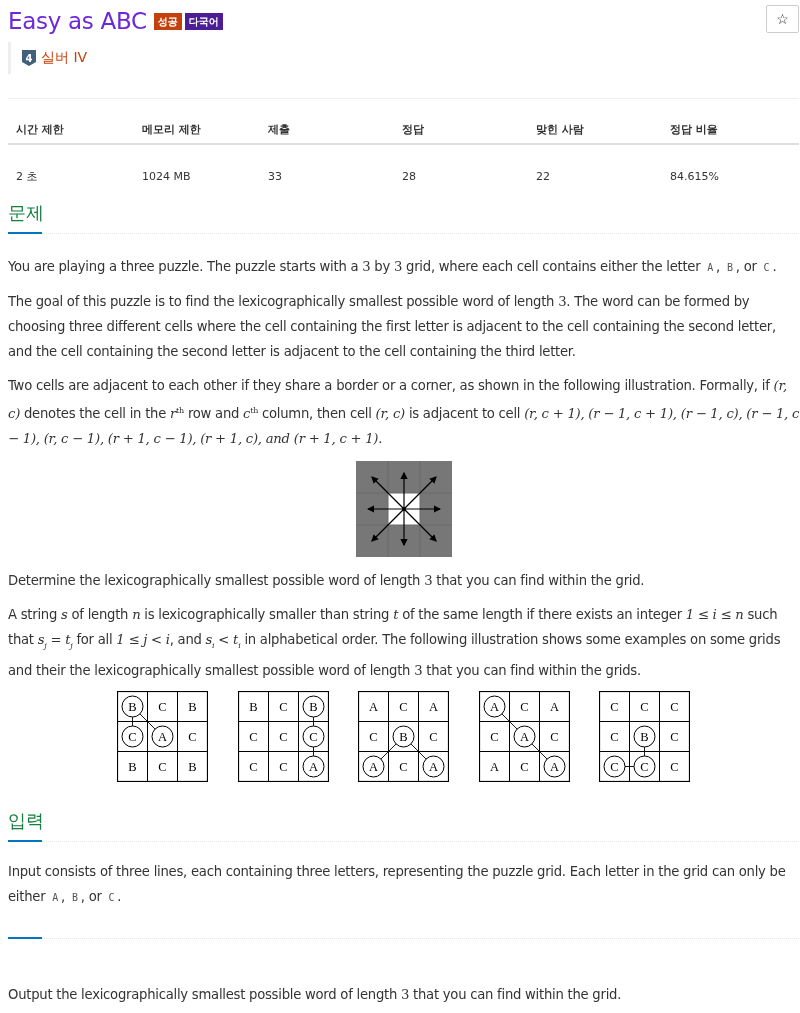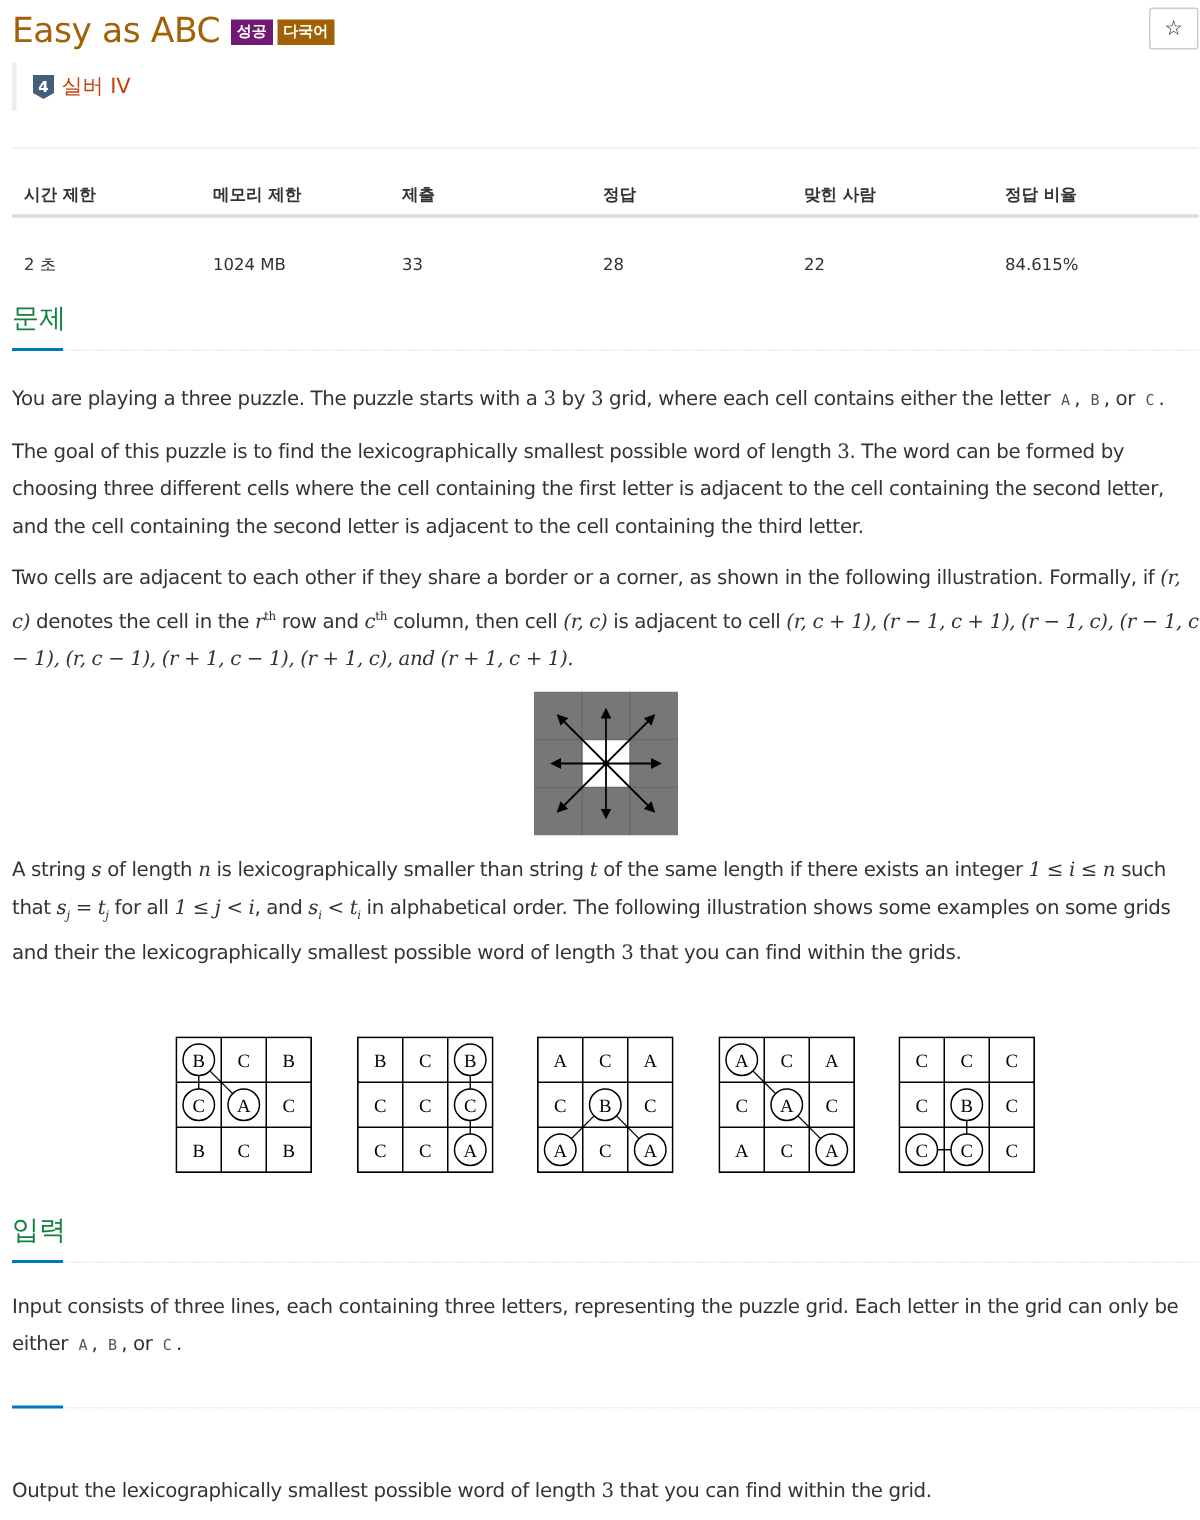--- a/index.html
+++ b/index.html
@@ -3,24 +3,24 @@
 <meta charset="utf-8">
 <style>
   * { box-sizing: border-box; }
   html, body { margin: 0; padding: 0; background: #fff; }
   body {
     width: 800px; height: 1013px; overflow: hidden; position: relative;
     font-family: "DejaVu Sans", "Liberation Sans", sans-serif;
     color: #333;
   }
   .title-row { position: absolute; left: 8px; top: 4px; height: 34px; display: flex; align-items: center; }
-  .title { font-size: 23px; color: #a16207; font-weight: normal; letter-spacing: -0.3px; }
+  .title { font-size: 23px; color: #6d28d9; font-weight: normal; letter-spacing: -0.3px; }
   .label { display: inline-block; font-size: 10px; color: #fff; padding: 3px 4px; margin-left: 3px; line-height: 11px; font-weight: bold; }
-  .label-success { background: #701a75; margin-left: 7px; }
-  .label-multi { background: #a16207; }
+  .label-success { background: #c2410c; margin-left: 7px; }
+  .label-multi { background: #4c1d95; }
   .star-btn { position: absolute; left: 766px; top: 5px; width: 33px; height: 28px; border: 1px solid #ccc; border-radius: 2px; background: #fff;
     display: flex; align-items: center; justify-content: center; font-size: 14px; color: #222; }
   .tier-box { position: absolute; left: 8px; top: 42px; height: 32px; border-left: 3px solid #eee; padding-left: 11px; display: flex; align-items: center; }
   .tier-icon { width: 14px; height: 16px; background: #435f7a; color: #fff; font-size: 10px; font-weight: bold; display: flex; align-items: center; justify-content: center;
     clip-path: polygon(0 0, 100% 0, 100% 75%, 50% 100%, 0 75%); margin-right: 5px; }
   .tier-text { font-size: 14px; color: #c2410c; }
   .hr-top { position: absolute; left: 8px; top: 98px; width: 791px; height: 1px; background: #eee; }
 
   table.info { position: absolute; left: 8px; top: 116px; width: 791px; border-collapse: collapse; font-size: 11px; }
   table.info th { text-align: left; font-weight: bold; padding: 6px 8px; height: 28px; border-bottom: 2px solid #ddd; color: #333; }
@@ -114,20 +114,21 @@
       <line x1="48" y1="48" x2="12" y2="48"></line>
     <line x1="48" y1="48" x2="84" y2="48"></line>
       <line x1="48" y1="48" x2="16" y2="80"></line>
     <line x1="48" y1="48" x2="48" y2="84"></line>
       <line x1="48" y1="48" x2="80" y2="80"></line>
   </g>
   <circle cx="48" cy="48" r="2" fill="#000"></circle>
 </svg>
 
 <div class="para" style="top:568px;">
+  <p><span>Determine the lexicographically smallest possible word of length </span><span class="mn">3</span><span> that you can find within the grid.</span></p>
   <p><span>A string </span><span class="m">s</span><span> of length </span><span class="m">n</span><span> is lexicographically smaller than string </span><span class="m">t</span><span> of the same length if there exists an integer </span><span class="m">1 ≤ i ≤ n</span><span> such that </span><span class="m">s</span><sub class="m" style="font-size:8px">j</sub><span class="m"> = t</span><sub class="m" style="font-size:8px">j</sub><span> for all </span><span class="m">1 ≤ j &lt; i</span><span>, and </span><span class="m">s</span><sub class="m" style="font-size:8px">i</sub><span class="m"> &lt; t</span><sub class="m" style="font-size:8px">i</sub><span> in alphabetical order. The following illustration shows some examples on some grids and their the lexicographically smallest possible word of length </span><span class="mn">3</span><span> that you can find within the grids.</span></p>
 </div>
 
 <div class="grids" id="grids">
     <svg class="gridfig" viewBox="0 0 91 91">
       <rect x="0.5" y="0.5" width="90" height="90" fill="#fff" stroke="#000" stroke-width="1.2"></rect>
       <line x1="30.5" y1="0.5" x2="30.5" y2="90.5" stroke="#000" stroke-width="1"></line>
       <line x1="0.5" y1="30.5" x2="90.5" y2="30.5" stroke="#000" stroke-width="1"></line>
       <line x1="60.5" y1="0.5" x2="60.5" y2="90.5" stroke="#000" stroke-width="1"></line>
       <line x1="0.5" y1="60.5" x2="90.5" y2="60.5" stroke="#000" stroke-width="1"></line>

